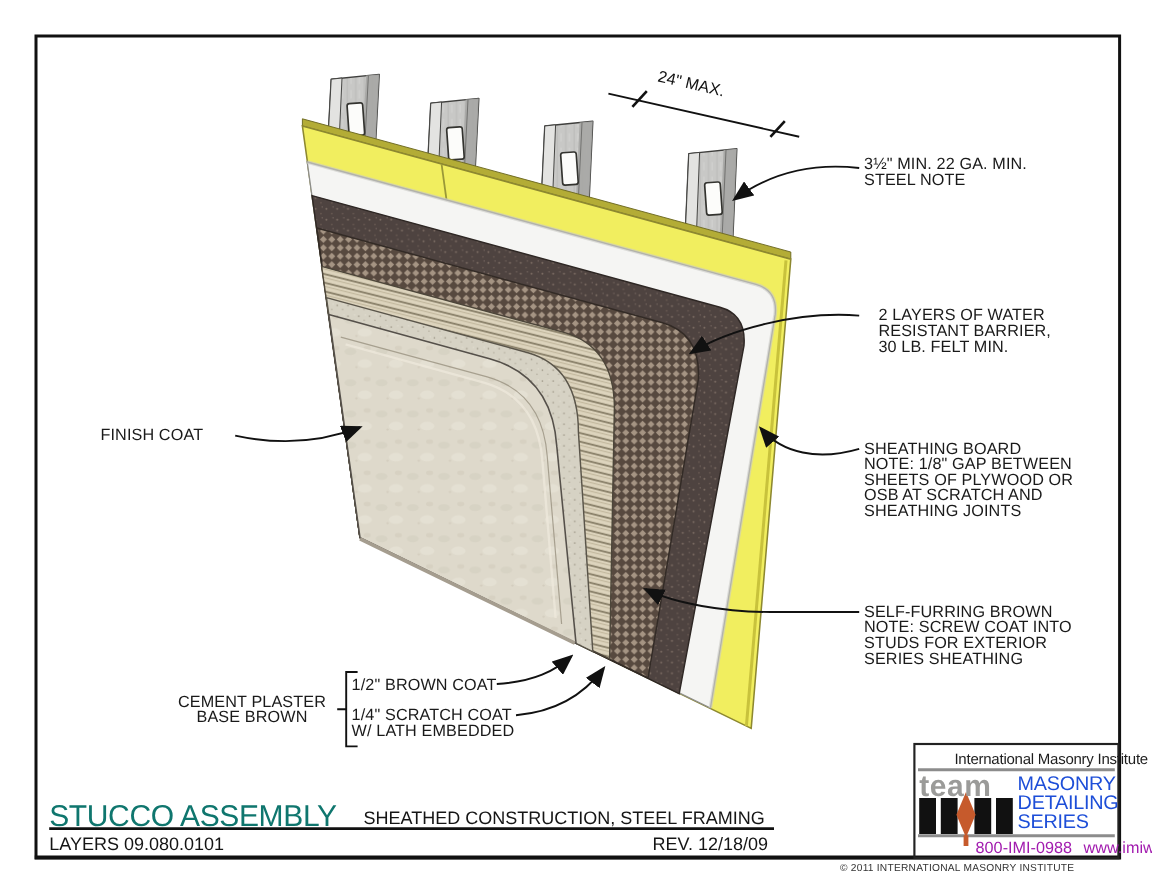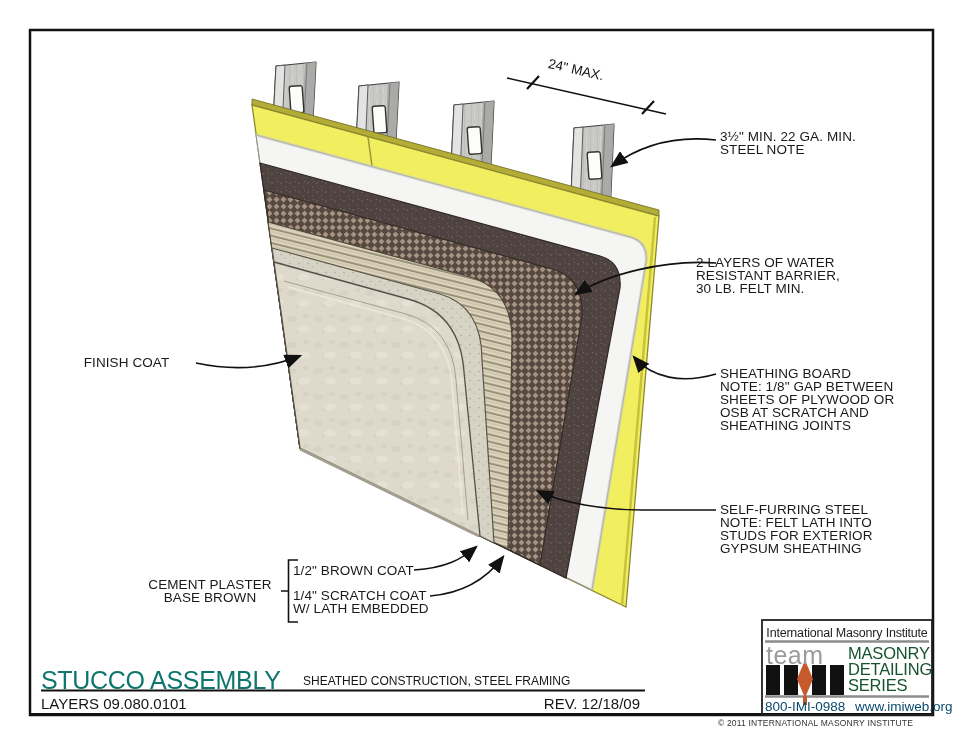--- a/index.html
+++ b/index.html
@@ -5,34 +5,34 @@
   html,body{margin:0;padding:0;background:#ffffff;}
   body{width:960px;height:742px;position:relative;overflow:hidden;
        font-family:"Liberation Sans", sans-serif;color:#111;}
   svg{position:absolute;left:0;top:0;}
   .lbl{position:absolute;font-size:13.5px;line-height:13px;letter-spacing:.1px;
        color:#1a1a1a;white-space:nowrap;}
   .lbl .ln{white-space:nowrap;}
   .r{text-align:center;}
   .titleblock-title{position:absolute;left:41px;top:666px;font-size:25px;
        letter-spacing:-.3px;color:#0f766e;}
-  .titleblock-sub{position:absolute;left:303px;top:674px;font-size:12px;color:#151515;}
+  .titleblock-sub{position:absolute;left:303px;top:674px;font-size:15px;color:#151515;}
   .titleblock-detail{position:absolute;left:41px;top:695px;font-size:15px;color:#151515;}
   .titleblock-rev{position:absolute;left:440px;top:695px;width:200px;text-align:right;
        font-size:15px;color:#151515;}
   .imi-institute{position:absolute;left:764px;top:626px;width:166px;text-align:center;
-       font-size:12.5px;letter-spacing:-.2px;color:#1d1d1d;}
-  .imi-team{position:absolute;left:766px;top:641px;font-size:25px;font-weight:normal;
+       font-size:12.5px;letter-spacing:-.2px;color:#1d1d1d;padding-left:29px;}
+  .imi-team{position:absolute;left:766px;top:641px;font-size:25px;font-weight:bold;
        letter-spacing:.5px;color:#9b9b99;}
   .imi-series{position:absolute;left:848px;top:645px;font-size:16.5px;line-height:16px;
-       color:#14532d;letter-spacing:-.2px;}
-  .imi-contact{position:absolute;font-size:13.5px;color:#0c4a6e;top:699px;}
+       color:#1d4ed8;letter-spacing:-.2px;}
+  .imi-contact{position:absolute;font-size:13.5px;color:#a21caf;top:699px;margin-left:48px;}
   .imi-phone{left:765px;}
   .imi-web{left:855px;}
-  .imi-copy{position:absolute;left:700px;top:718px;width:231px;text-align:center;
+  .imi-copy{position:absolute;left:700px;top:718px;width:231px;text-align:left;
        font-size:8.5px;letter-spacing:.2px;color:#333;}
 </style>
 </head>
 <body>
 
 <svg width="960" height="742" viewBox="0 0 960 742">
   <defs>
     <marker id="ah" markerWidth="11" markerHeight="9" refX="9.5" refY="4.5" orient="auto">
       <path d="M0,0 L11,4.5 L0,9 Z" fill="#111"></path>
     </marker>
@@ -164,39 +164,39 @@
     <path d="M805,660 L813,679 L805,698 L797,679 Z" fill="#c65a2c"></path>
     <rect x="803" y="696" width="4" height="9" fill="#c65a2c"></rect>
   </g>
 </svg>
 
 <div class="lbl" style="left:720px;top:130px;">
   <div class="ln">3½" MIN. 22 GA. MIN.</div>
   <div class="ln">STEEL NOTE</div>
 </div>
 
-<div class="lbl" style="left:696px;top:256px;">
+<div class="lbl" style="left:732px;top:256px;">
   <div class="ln">2 LAYERS OF WATER</div>
   <div class="ln">RESISTANT BARRIER,</div>
   <div class="ln">30 LB. FELT MIN.</div>
 </div>
 
 <div class="lbl" style="left:720px;top:367px;">
   <div class="ln">SHEATHING BOARD</div>
   <div class="ln">NOTE: 1/8" GAP BETWEEN</div>
   <div class="ln">SHEETS OF PLYWOOD OR</div>
   <div class="ln">OSB AT SCRATCH AND</div>
   <div class="ln">SHEATHING JOINTS</div>
 </div>
 
 <div class="lbl" style="left:720px;top:503px;">
-  <div class="ln">SELF-FURRING STEEL</div>
-  <div class="ln">NOTE: FELT LATH INTO</div>
+  <div class="ln">SELF-FURRING BROWN</div>
+  <div class="ln">NOTE: SCREW COAT INTO</div>
   <div class="ln">STUDS FOR EXTERIOR</div>
-  <div class="ln">GYPSUM SHEATHING</div>
+  <div class="ln">SERIES SHEATHING</div>
 </div>
 
 <div class="lbl r" style="left:60px;top:356px;width:133px;">FINISH COAT</div>
 
 <div class="lbl" style="left:293px;top:564px;">1/2" BROWN COAT</div>
 
 <div class="lbl" style="left:293px;top:589px;">
   <div class="ln">1/4" SCRATCH COAT</div>
   <div class="ln">W/ LATH EMBEDDED</div>
 </div>

